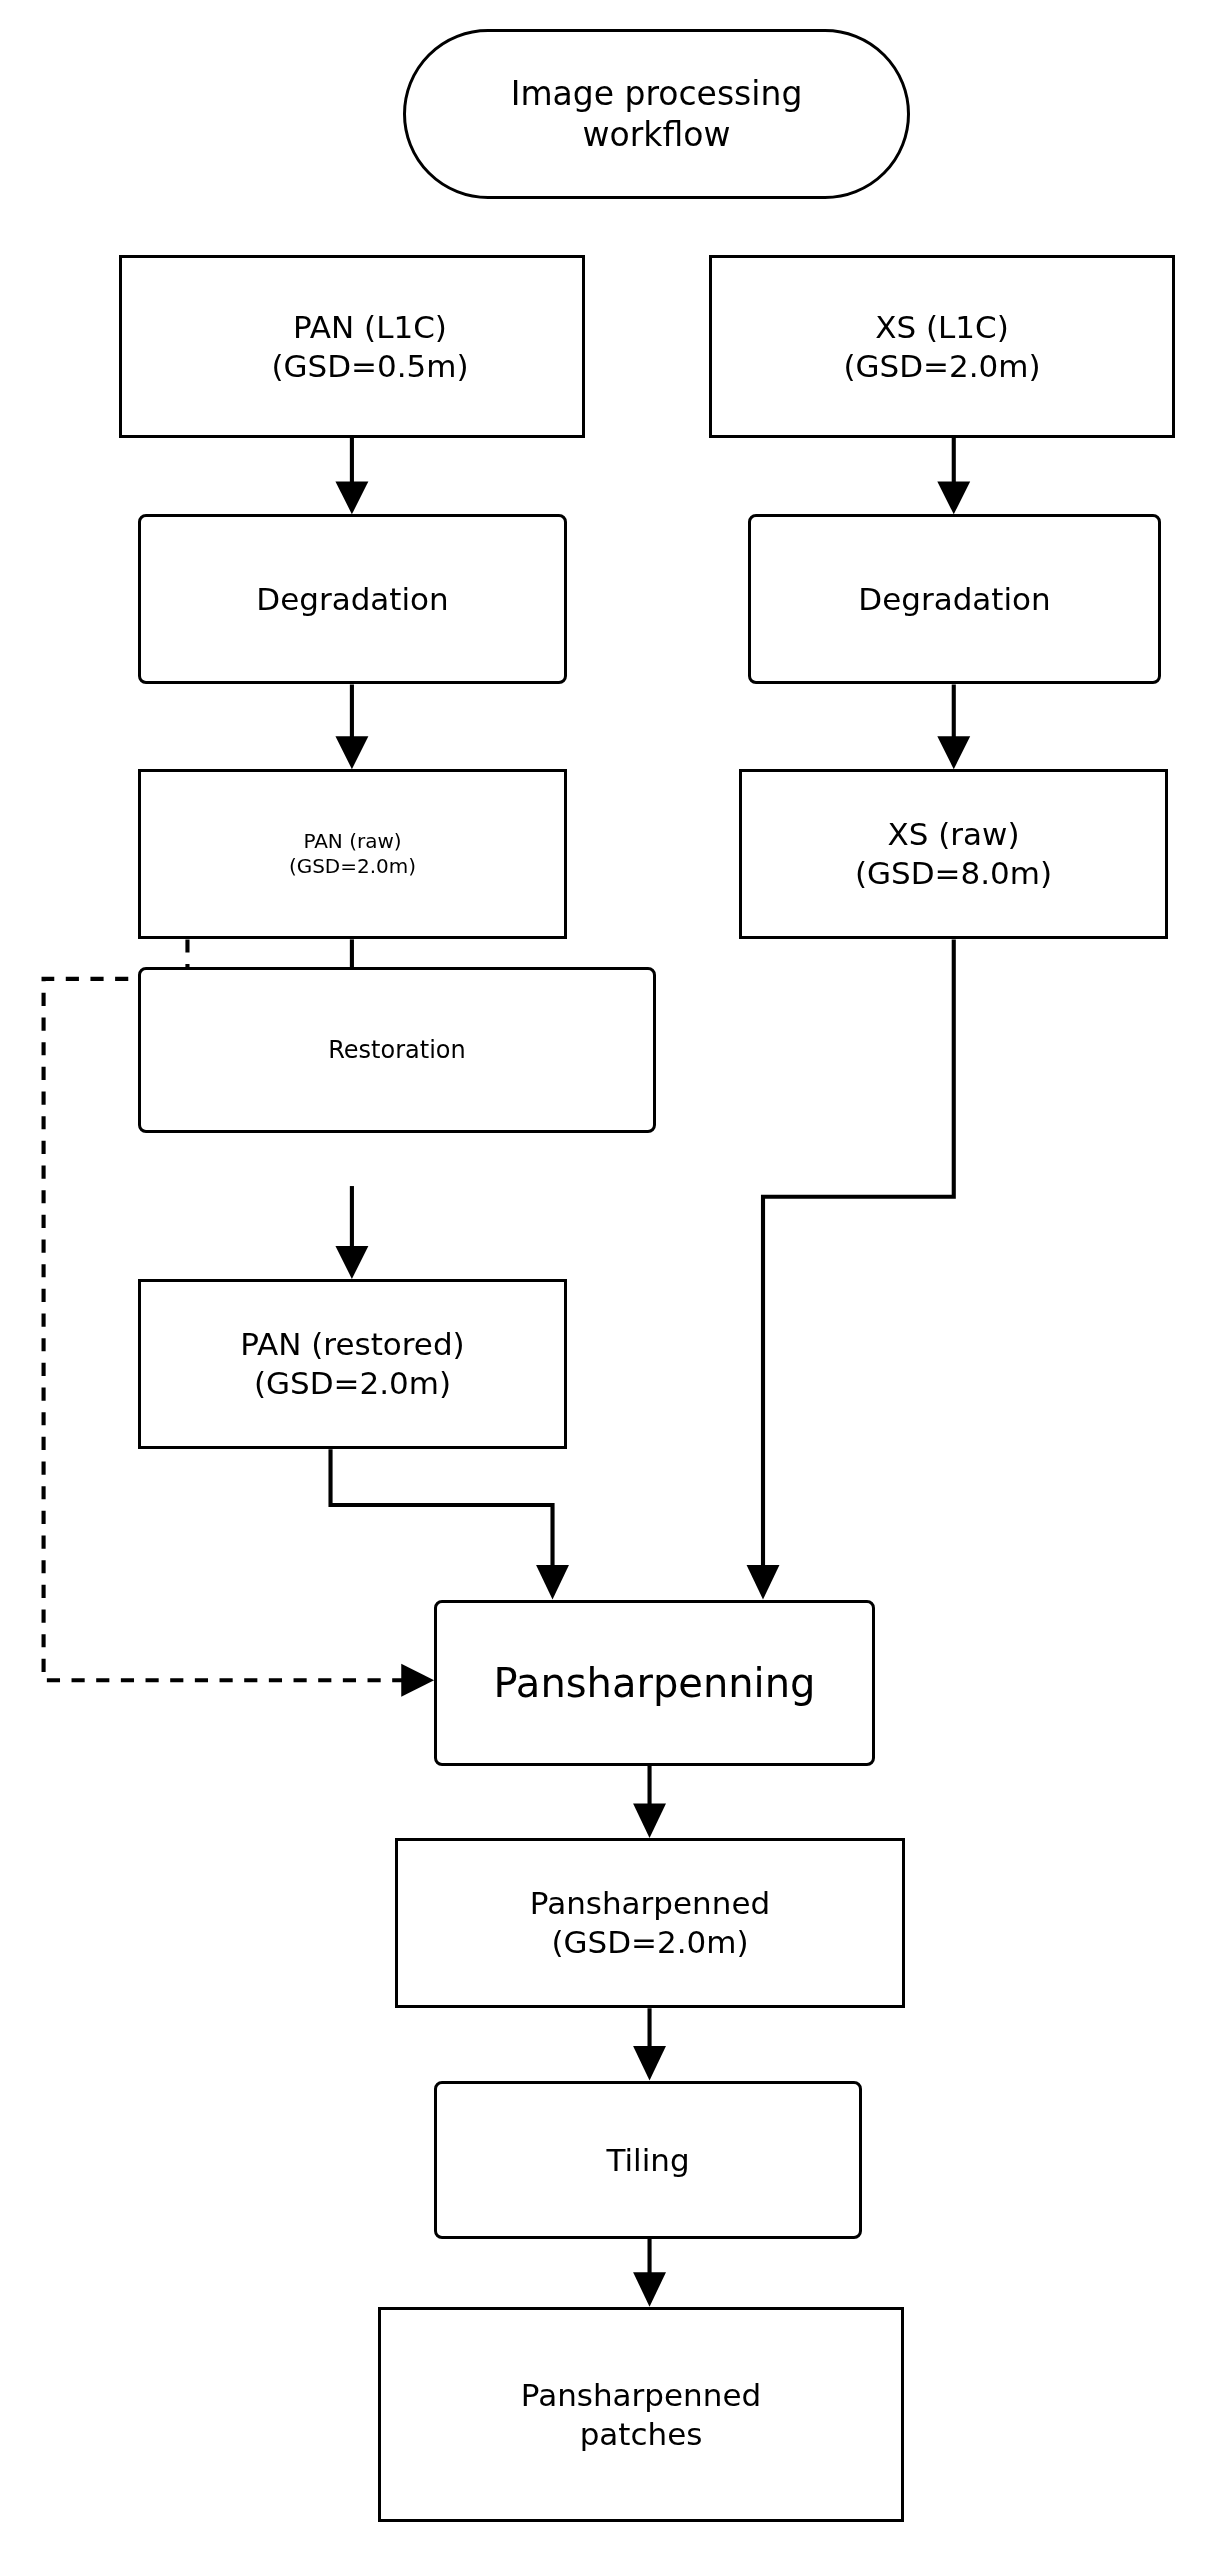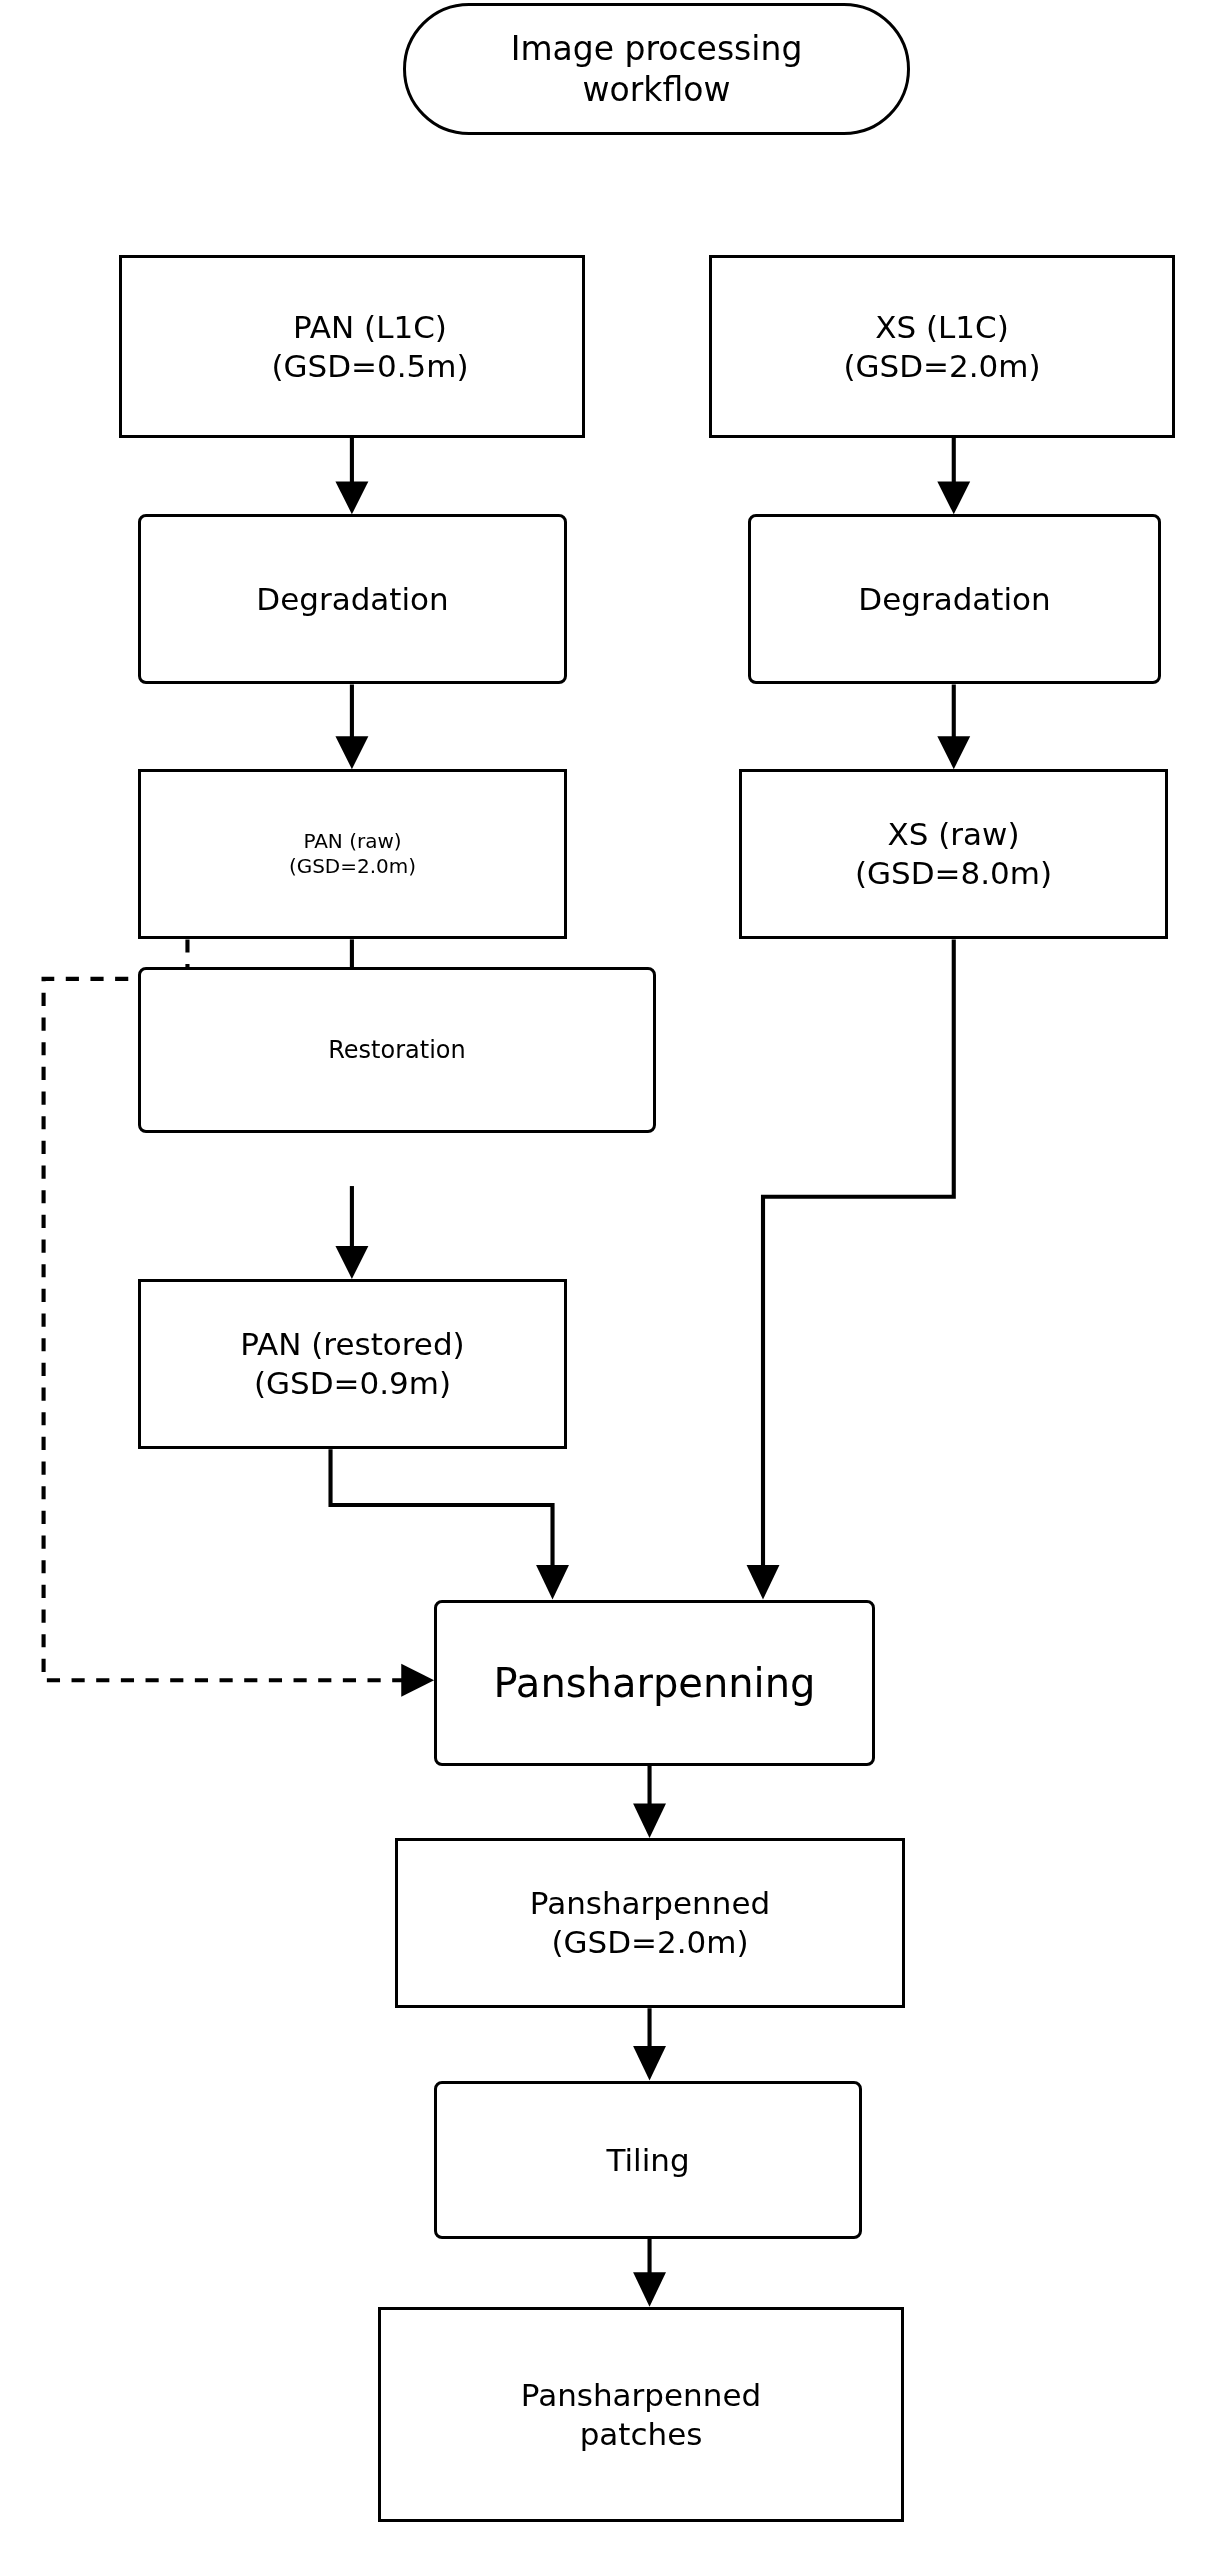--- a/index.html
+++ b/index.html
@@ -119,21 +119,21 @@
       <path class="edge-solid" d="M 790 2442 L 790 2503"></path>
       <polygon class="arrowhead" points="790,2530 770,2488 810,2488"></polygon>
     </g>
 
     <g>
       <path class="edge-solid" d="M 790 2722 L 790 2778"></path>
       <polygon class="arrowhead" points="790,2805 770,2763 810,2763"></polygon>
     </g>
   </svg>
 
-  <div class="node stadium" style="left:403px; top:3px; width:507px; height:132px; font-size:33px;">
+  <div class="node stadium" style="left:403px; top:29px; width:507px; height:170px; font-size:33px;">
     <span class="node-label">Image processing
 workflow</span>
   </div>
 
   <div class="node rect" style="left:119px; top:255px; width:466px; height:183px; font-size:31px;padding-left:36px;">
     <span class="node-label">PAN (L1C)
 (GSD=0.5m)</span>
   </div>
 
   <div class="node rect" style="left:709px; top:255px; width:466px; height:183px; font-size:31px;">
@@ -158,21 +158,21 @@
     <span class="node-label">XS (raw)
 (GSD=8.0m)</span>
   </div>
 
   <div class="node round" style="left:138px; top:967px; width:518px; height:166px; font-size:24px;">
     <span class="node-label">Restoration</span>
   </div>
 
   <div class="node rect" style="left:138px; top:1279px; width:429px; height:170px; font-size:31px;">
     <span class="node-label">PAN (restored)
-(GSD=0.9m)</span>
+(GSD=2.0m)</span>
   </div>
 
   <div class="node round" style="left:434px; top:1600px; width:441px; height:166px; font-size:40px;">
     <span class="node-label">Pansharpenning</span>
   </div>
 
   <div class="node rect" style="left:395px; top:1838px; width:510px; height:170px; font-size:31px;">
     <span class="node-label">Pansharpenned
 (GSD=2.0m)</span>
   </div>

